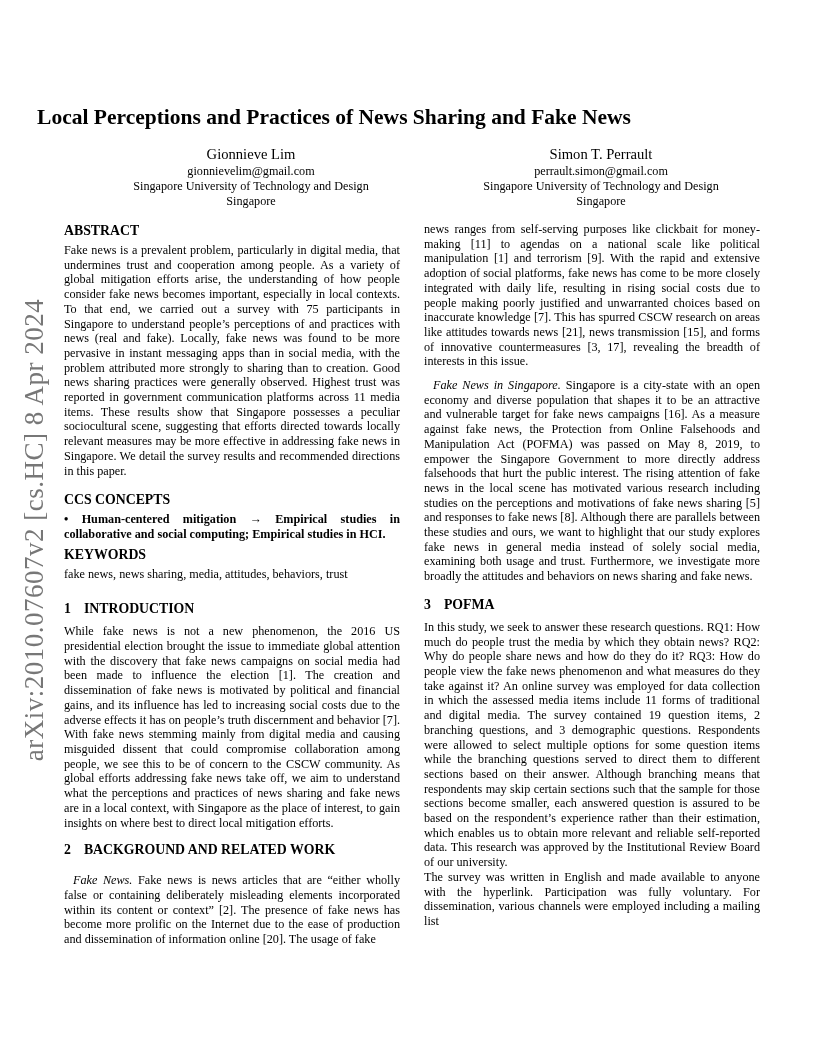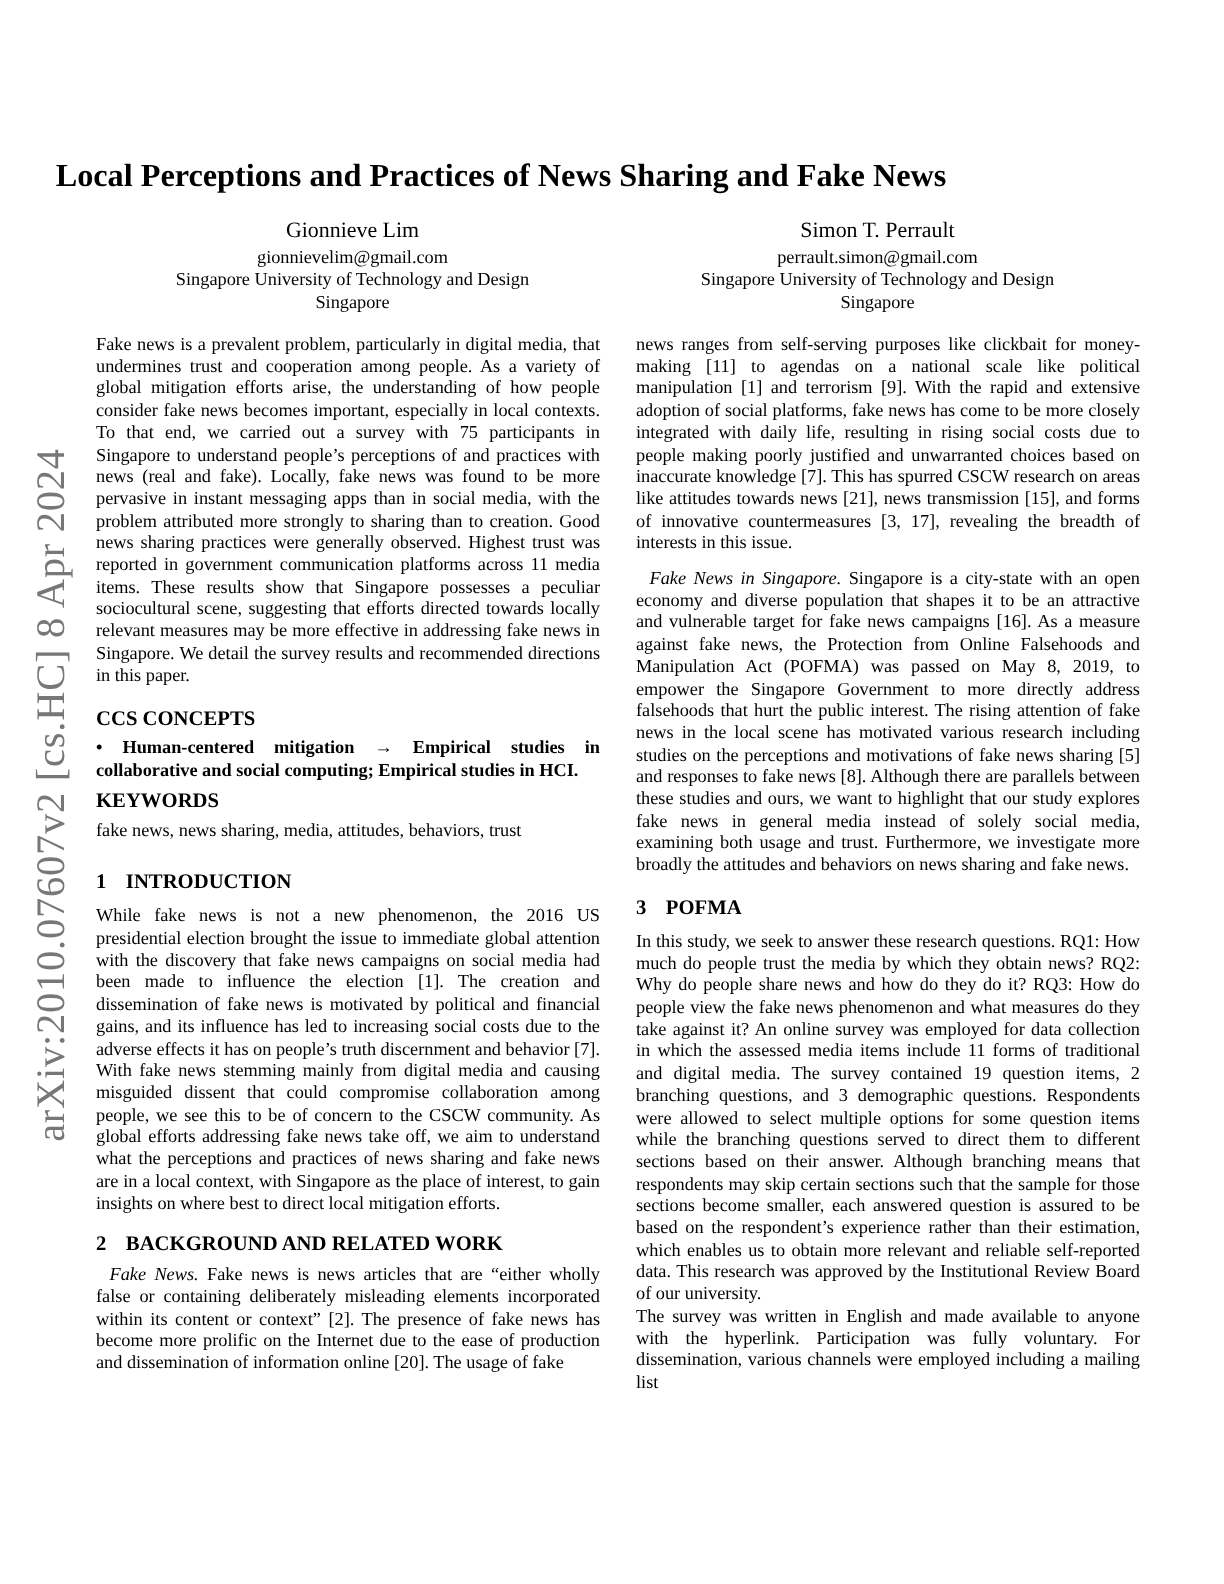--- a/index.html
+++ b/index.html
@@ -14,39 +14,39 @@
   .arxiv-sidebar span {
     position:absolute; white-space:nowrap;
     transform:translate(-50%,-50%) rotate(-90deg);
     font-size:27px; color:#777777; letter-spacing:0.5px;
   }
   .title {
     position:absolute; top:105px; left:0; width:668px; margin:0;
     text-align:center; font-size:21.5px; font-weight:bold;
   }
   .authors-row {
-    position:absolute; top:146px; left:60px; width:700px; display:flex;
+    position:absolute; top:146px; left:76px; width:700px; display:flex;
   }
   .author { width:50%; text-align:center; }
   .author-name { font-size:14.6px; line-height:17px; margin-bottom:1px; }
   .author-line { font-size:12.2px; line-height:15.2px; }
   .col {
     position:absolute; top:222px; width:336px;
     font-size:12.2px; line-height:14.7px; text-align:justify;
   }
   .col-left  { left:64px; }
   .col-right { left:424px; }
   h2 { font-size:13.8px; font-weight:bold; margin:0; text-align:left; line-height:17px; }
   h3 { font-size:13px;  font-weight:bold; margin:0; text-align:left; line-height:16px; }
   .num { margin-right:13px; }
   .h-abstract { margin:0 0 4px 0; }
   .h-ccs      { margin:13px 0 4px 0; }
   .h-keywords { margin:4px 0 4px 0; }
   .h-intro    { margin:19px 0 7px 0; }
-  .h-bg       { margin:11px 0 5px 0; }
+  .h-bg       { margin:11px 0 15px 0; }
   .h-method   { margin:0 0 7px 0; }
   .h-proc     { margin:10px 0 5px 0; }
   p.body { margin:0; }
   p.lead-para { margin:9px 0 0 0; text-indent:9px; }
   .lead { font-style:italic; }
   .mt { margin-top:12px; }
 </style>
 </head>
 <body>
 
@@ -67,20 +67,21 @@
     </div>
     <div class="author">
       <div class="author-name">Simon T. Perrault</div>
       <div class="author-line">perrault.simon@gmail.com</div>
       <div class="author-line">Singapore University of Technology and Design</div>
       <div class="author-line">Singapore</div>
     </div>
   </div>
 
   <div class="col col-left">
+    <h2 class="h-abstract">ABSTRACT</h2>
     <p class="body">Fake news is a prevalent problem, particularly in digital media, that undermines trust and cooperation among people. As a variety of global mitigation efforts arise, the understanding of how people consider fake news becomes important, especially in local contexts. To that end, we carried out a survey with 75 participants in Singapore to understand people’s perceptions of and practices with news (real and fake). Locally, fake news was found to be more pervasive in instant messaging apps than in social media, with the problem attributed more strongly to sharing than to creation. Good news sharing practices were generally observed. Highest trust was reported in government communication platforms across 11 media items. These results show that Singapore possesses a peculiar sociocultural scene, suggesting that efforts directed towards locally relevant measures may be more effective in addressing fake news in Singapore. We detail the survey results and recommended directions in this paper.</p>
 
     <h2 class="h-ccs">CCS CONCEPTS</h2>
     <p class="body"><b>•</b> <b>Human-centered mitigation</b> <b>→</b> <b>Empirical studies in collaborative and social computing; Empirical studies in HCI.</b></p>
 
     <h2 class="h-keywords">KEYWORDS</h2>
     <p class="body">fake news, news sharing, media, attitudes, behaviors, trust</p>
 
     <h2 class="h-intro"><span class="num">1</span><span>INTRODUCTION</span></h2>
     <p class="body">While fake news is not a new phenomenon, the 2016 US presidential election brought the issue to immediate global attention with the discovery that fake news campaigns on social media had been made to influence the election [1]. The creation and dissemination of fake news is motivated by political and financial gains, and its influence has led to increasing social costs due to the adverse effects it has on people’s truth discernment and behavior [7]. With fake news stemming mainly from digital media and causing misguided dissent that could compromise collaboration among people, we see this to be of concern to the CSCW community. As global efforts addressing fake news take off, we aim to understand what the perceptions and practices of news sharing and fake news are in a local context, with Singapore as the place of interest, to gain insights on where best to direct local mitigation efforts.</p>

